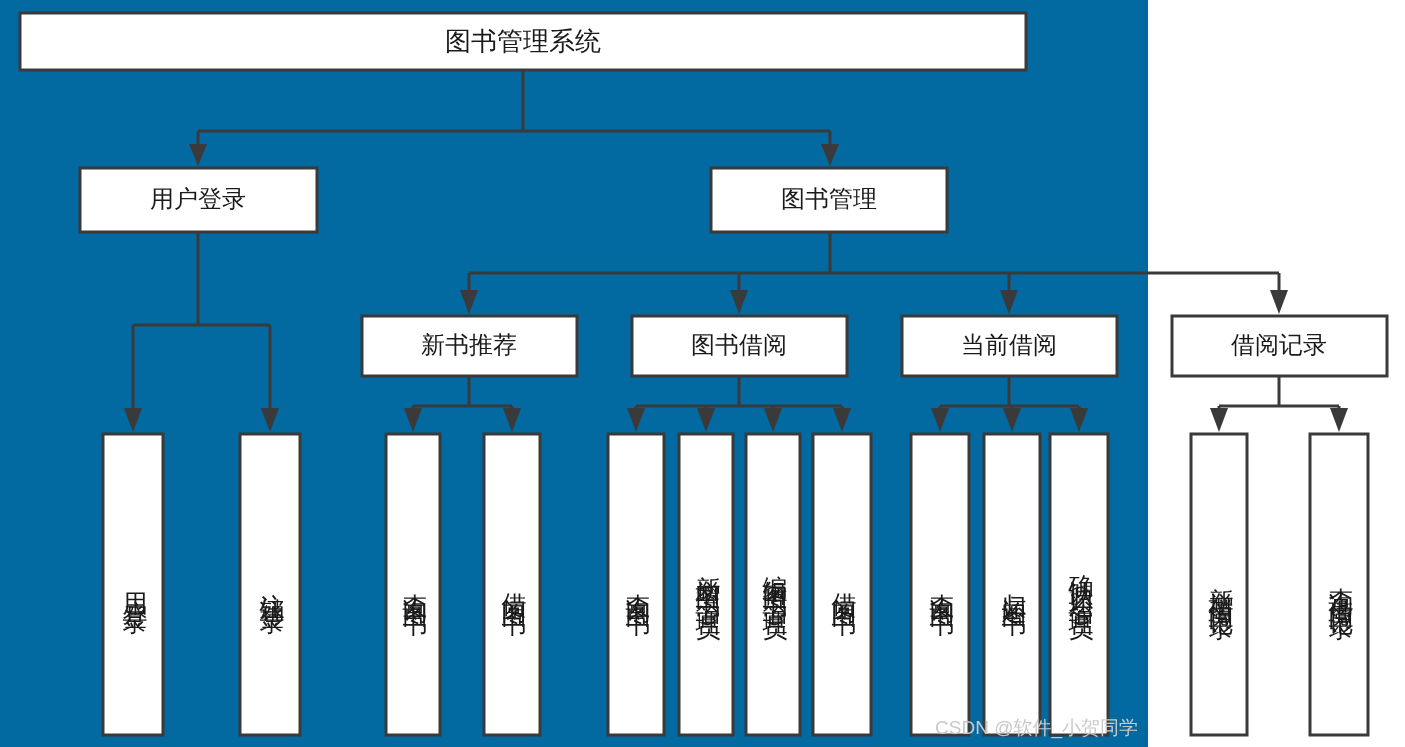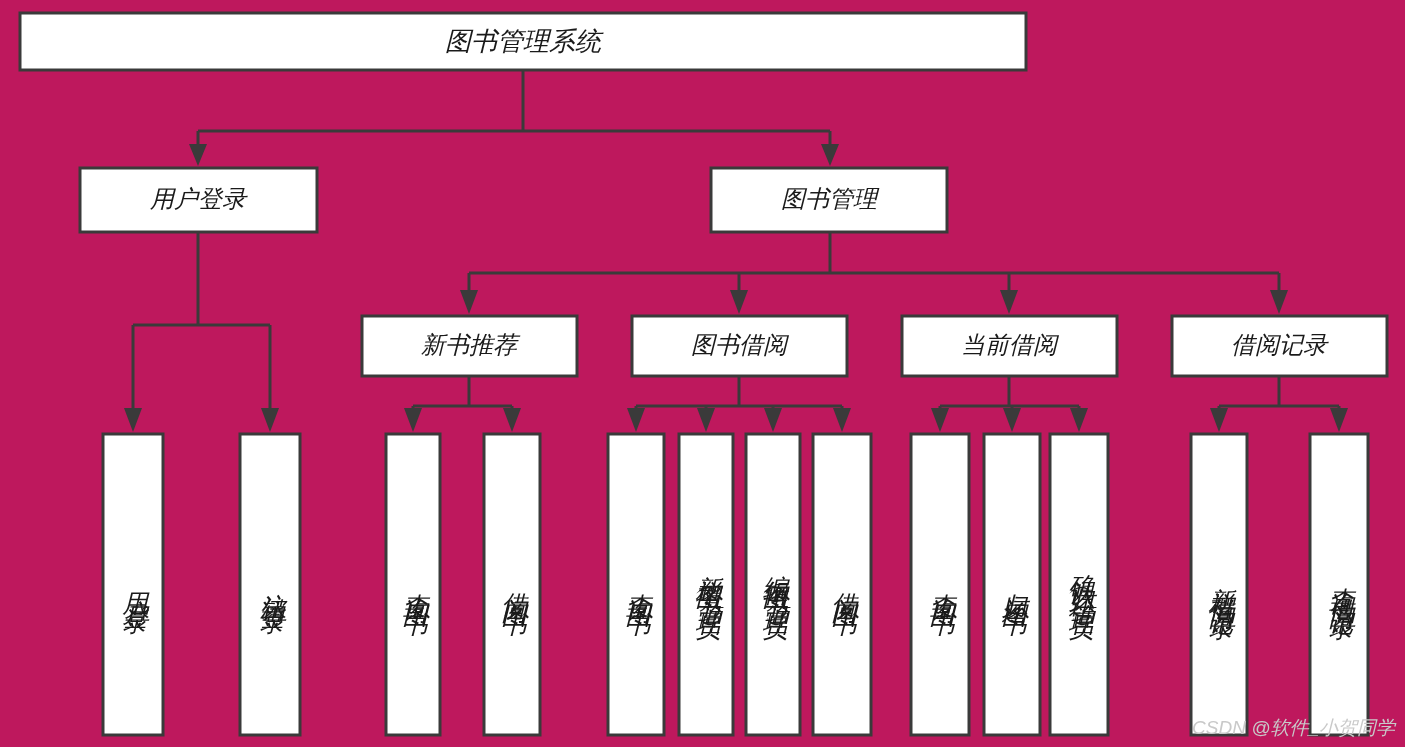--- a/index.html
+++ b/index.html
@@ -8,24 +8,23 @@
     background: #ffffff;
   }
   body {
     width: 1405px;
     height: 747px;
     font-family: "Liberation Sans", "DejaVu Sans", sans-serif;
     overflow: hidden;
   }
   #diagram-root {
     position: relative;
-    width: 1405px;
+    width: 1148px;
     height: 747px;
-    background: #be185d;
-    font-style: italic;
+    background: #0369a1;
   }
   svg.canvas {
     position: absolute;
     left: 0;
     top: 0;
     width: 1405px;
     height: 747px;
   }
   .node-box {
     fill: #ffffff;

